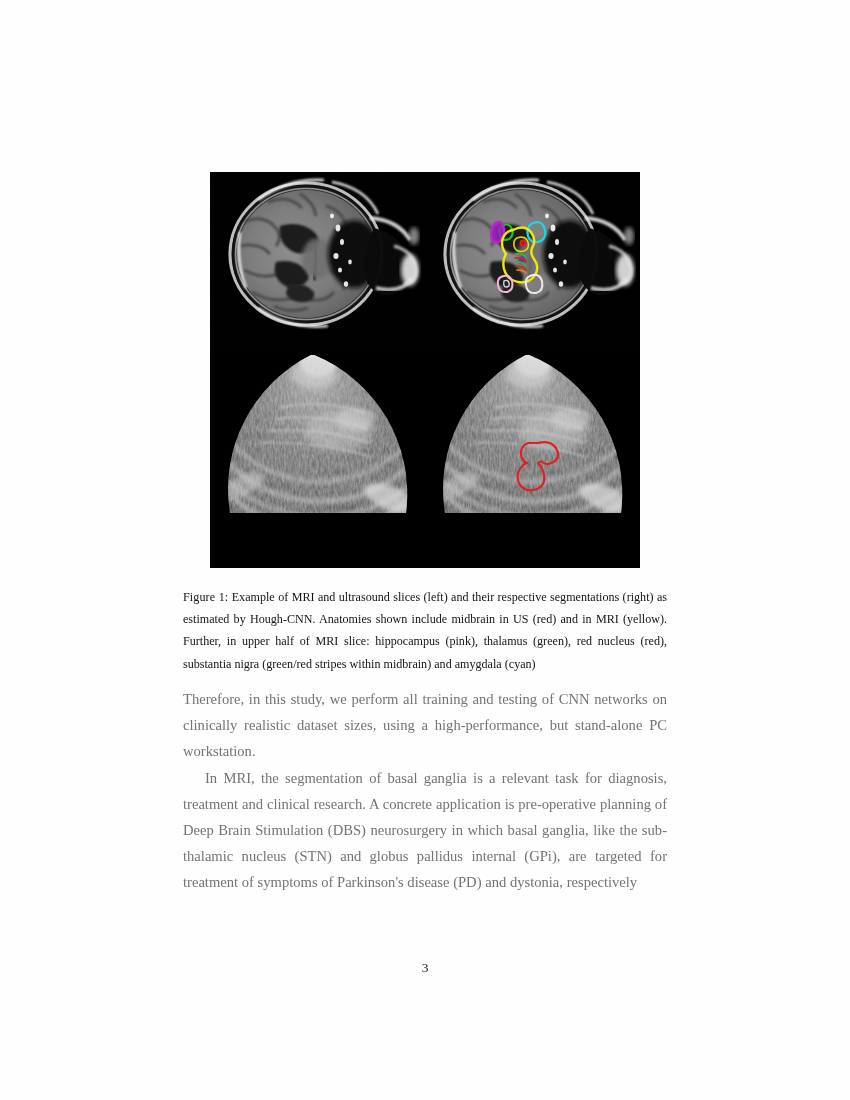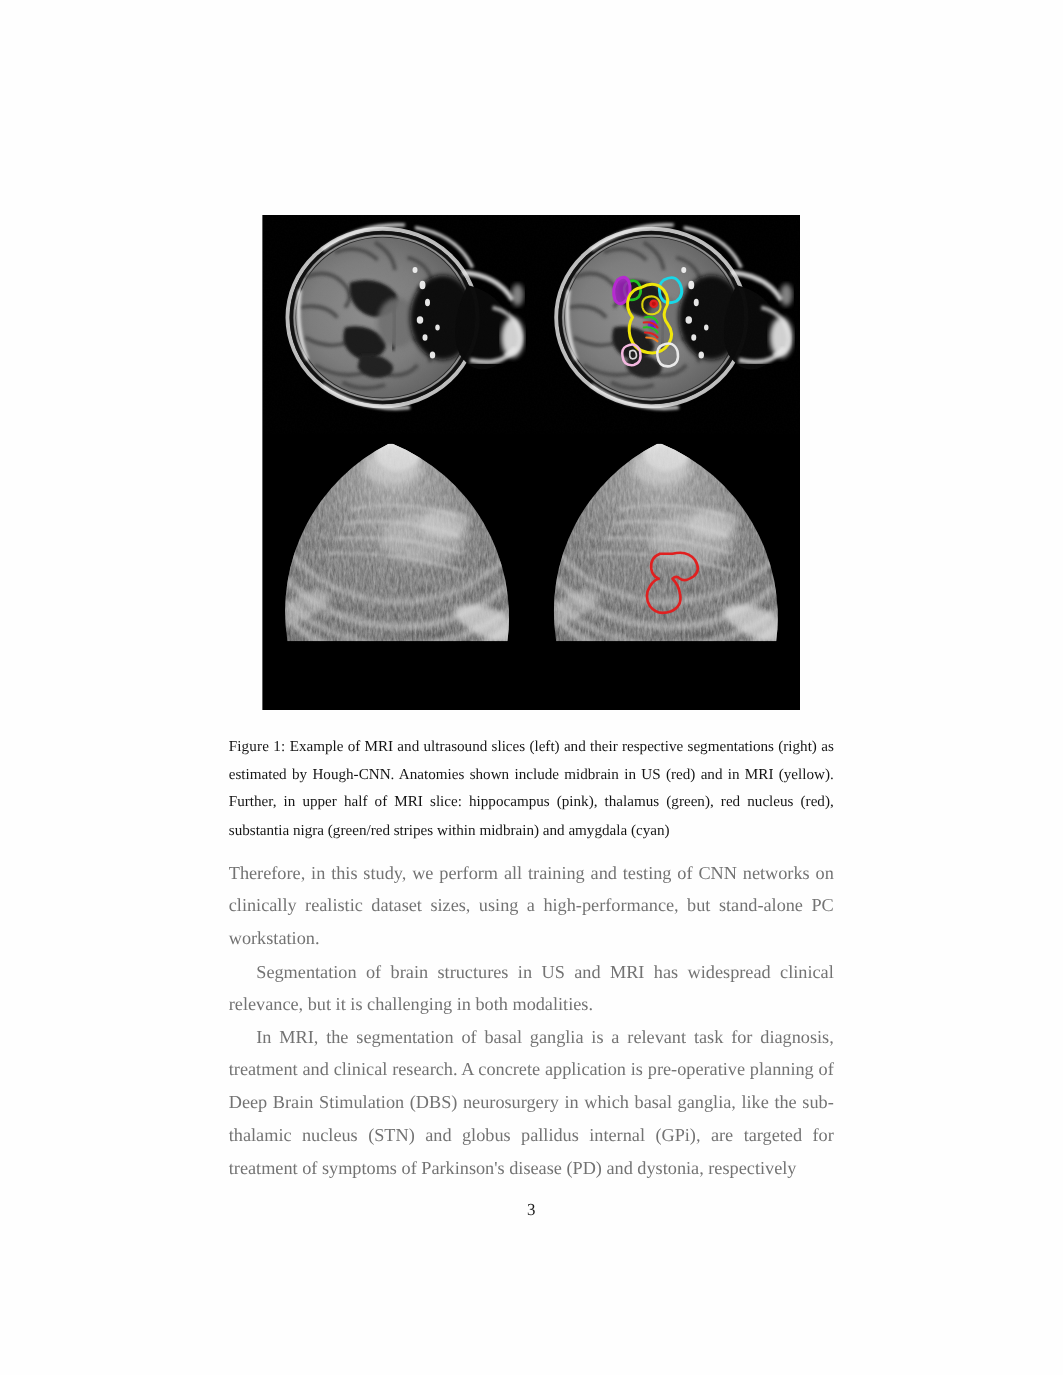--- a/index.html
+++ b/index.html
@@ -308,19 +308,18 @@
     </svg>
   </div>
 
   <div class="caption">
     <span class="lead">Figure 1:</span>
     <span>Example of MRI and ultrasound slices (left) and their respective segmentations (right) as estimated by Hough-CNN. Anatomies shown include midbrain in US (red) and in MRI (yellow). Further, in upper half of MRI slice: hippocampus (pink), thalamus (green), red nucleus (red), substantia nigra (green/red stripes within midbrain) and amygdala (cyan)</span>
   </div>
 
   <div class="body-text">
     <p>Therefore, in this study, we perform all training and testing of CNN networks on clinically realistic dataset sizes, using a high-performance, but stand-alone PC workstation.</p>
-    <p class="indented">Segmentation of brain structures in US and MRI has widespread clinical relevance, but it is challenging in both modalities.</p>
     <p class="indented">In MRI, the segmentation of basal ganglia is a relevant task for diagnosis, treatment and clinical research. A concrete application is pre-operative planning of Deep Brain Stimulation (DBS) neurosurgery in which basal ganglia, like the sub-thalamic nucleus (STN) and globus pallidus internal (GPi), are targeted for treatment of symptoms of Parkinson's disease (PD) and dystonia, respectively</p>
   </div>
 
   <div class="folio">3</div>
 
 </div>
 
 </body></html>

